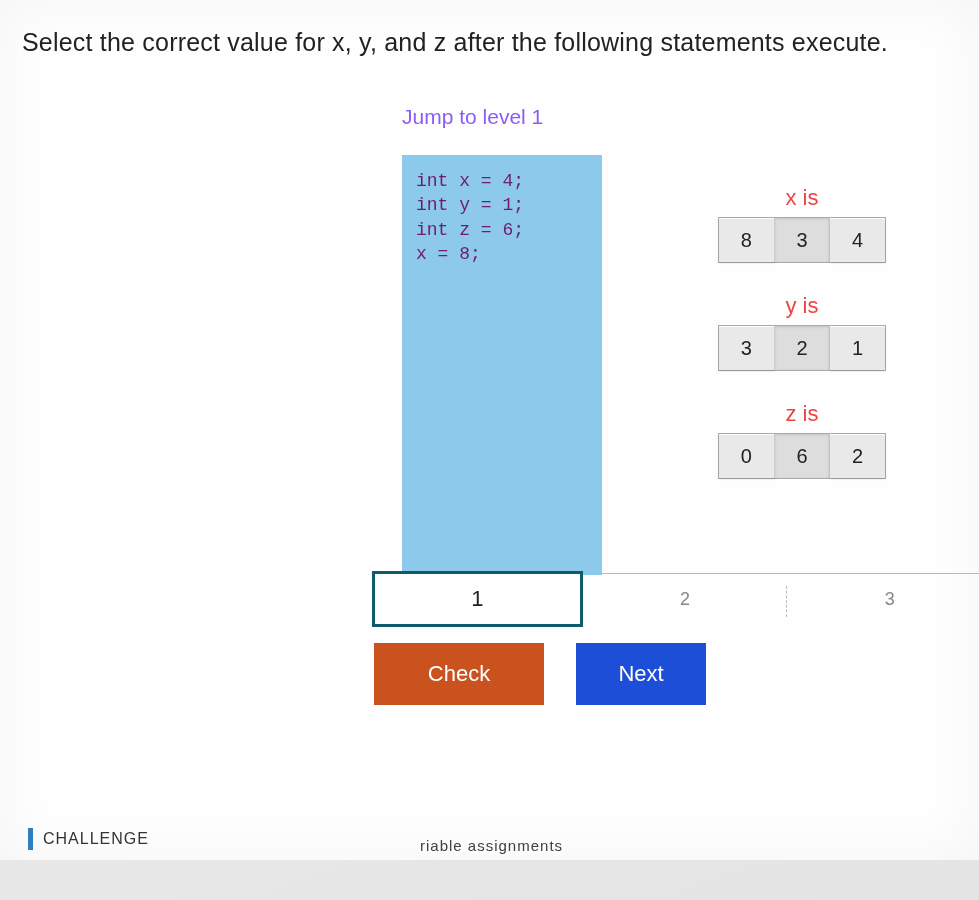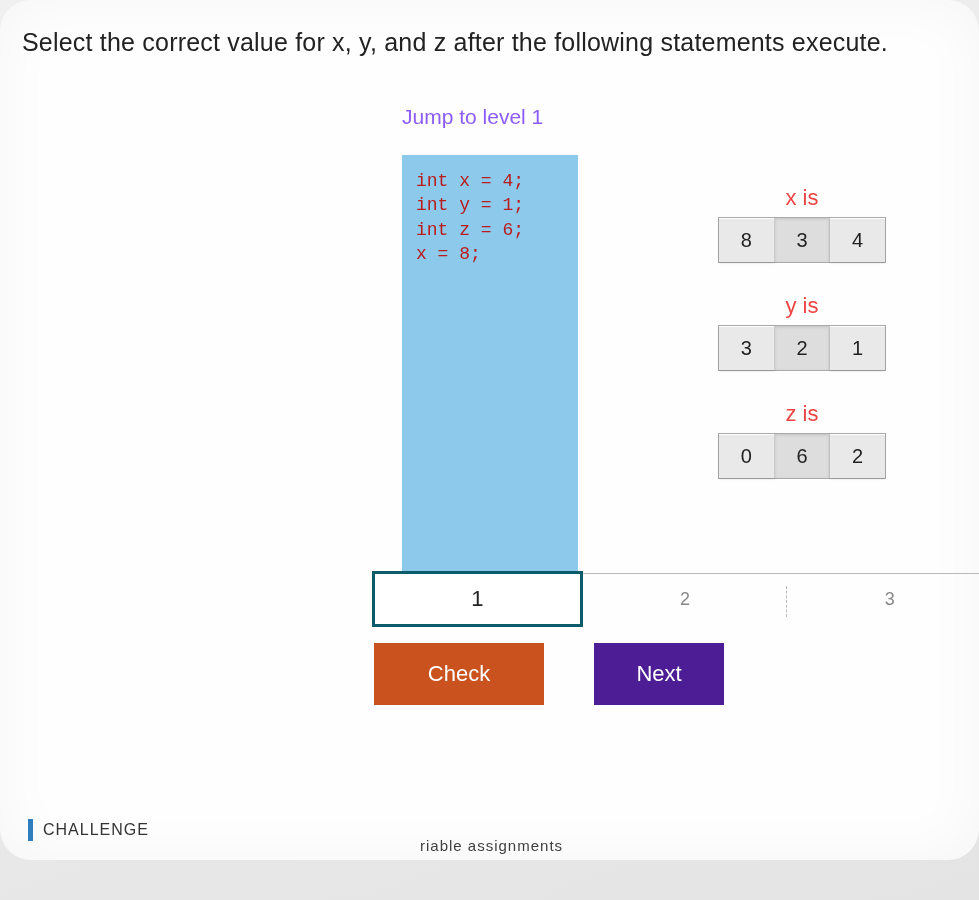--- a/index.html
+++ b/index.html
@@ -11,21 +11,20 @@
     overflow: hidden;
     color: #222;
   }
   .page {
     background: #fefefe;
     margin: 0;
     padding: 28px 22px 0 22px;
     min-height: 860px;
     box-shadow: inset 0 0 60px rgba(0,0,0,0.04);
     position: relative;
-    border-radius: 31px;
   }
   .question {
     font-size: 25px;
     color: #222;
     font-weight: 400;
     margin-bottom: 48px;
     letter-spacing: 0.2px;
   }
   .jump-link {
     font-size: 21px;
@@ -35,28 +34,28 @@
   }
   .exercise {
     position: relative;
     margin-left: 380px;
     height: 470px;
   }
   .code-block {
     position: absolute;
     top: 0;
     left: 0;
-    width: 176px;
+    width: 200px;
     height: 420px;
     background: #8dc9eb;
     font-family: "Courier New", monospace;
     font-size: 18px;
     line-height: 1.35;
     padding: 14px 14px;
-    color: #b91c1c;
+    color: #701a75;
     white-space: pre;
   }
   .answers {
     position: absolute;
     left: 290px;
     top: 30px;
     width: 220px;
   }
   .ans-group { margin-bottom: 30px; }
   .ans-label {
@@ -125,37 +124,37 @@
     right: 0;
     top: 12px;
     bottom: 8px;
     border-right: 1px dashed #bbb;
   }
   .buttons {
     position: absolute;
     margin-left: 352px;
     margin-top: 18px;
     display: flex;
-    gap: 50px;
+    gap: 32px;
   }
   .btn {
     height: 62px;
     display: flex;
     align-items: center;
     justify-content: center;
     font-size: 22px;
     color: #fff;
     cursor: pointer;
     border: none;
   }
   .btn-check { width: 170px; background: #c9521e; }
-  .btn-next  { width: 130px; background: #4c1d95; }
+  .btn-next  { width: 130px; background: #1d4ed8; }
   .challenge-tag {
     position: absolute;
-    bottom: 19px;
+    bottom: 10px;
     left: 28px;
     font-size: 16px;
     letter-spacing: 1px;
     color: #333;
     border-left: 5px solid #2f7fbf;
     padding-left: 10px;
     height: 22px;
     display: flex;
     align-items: center;
   }

